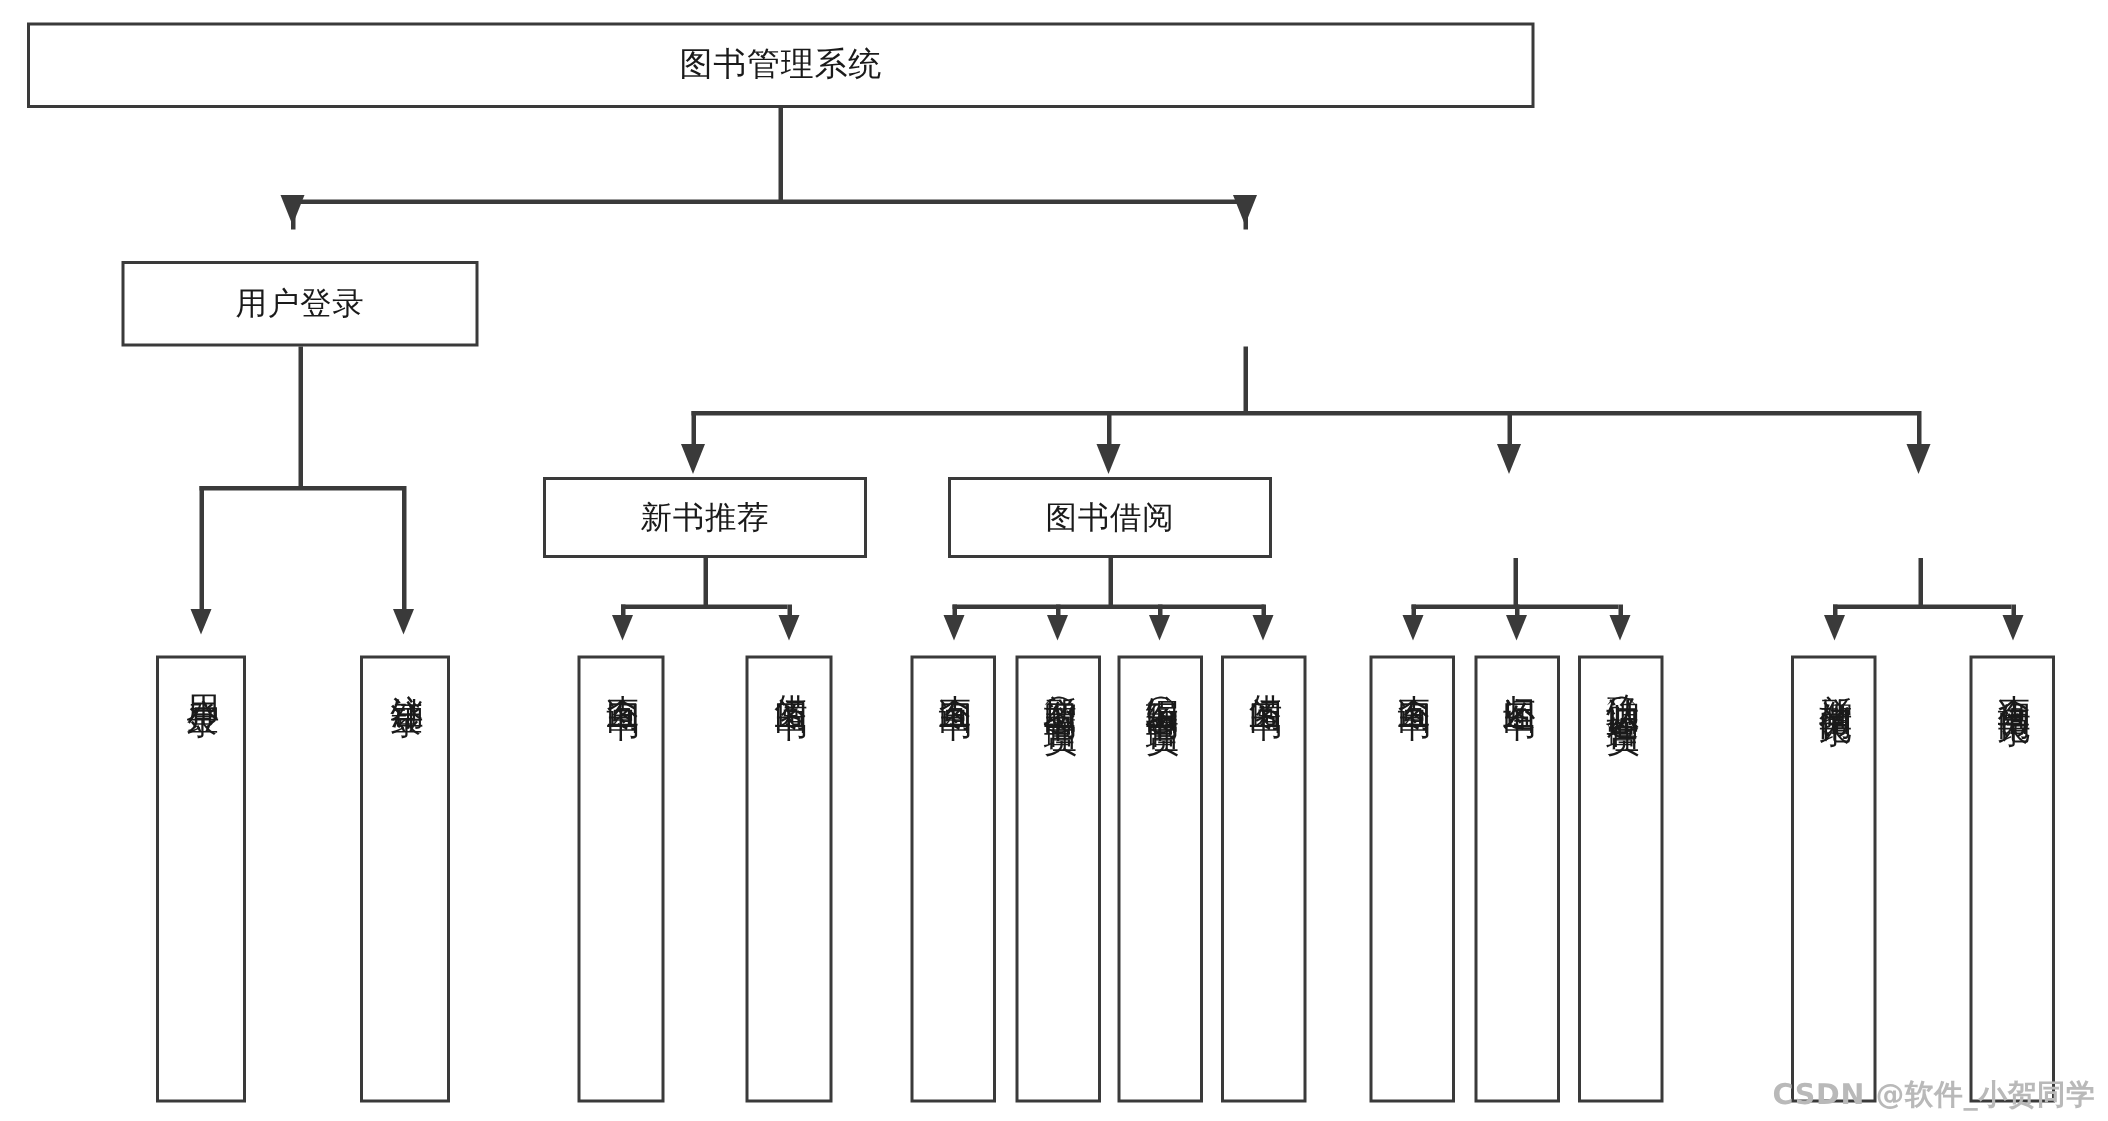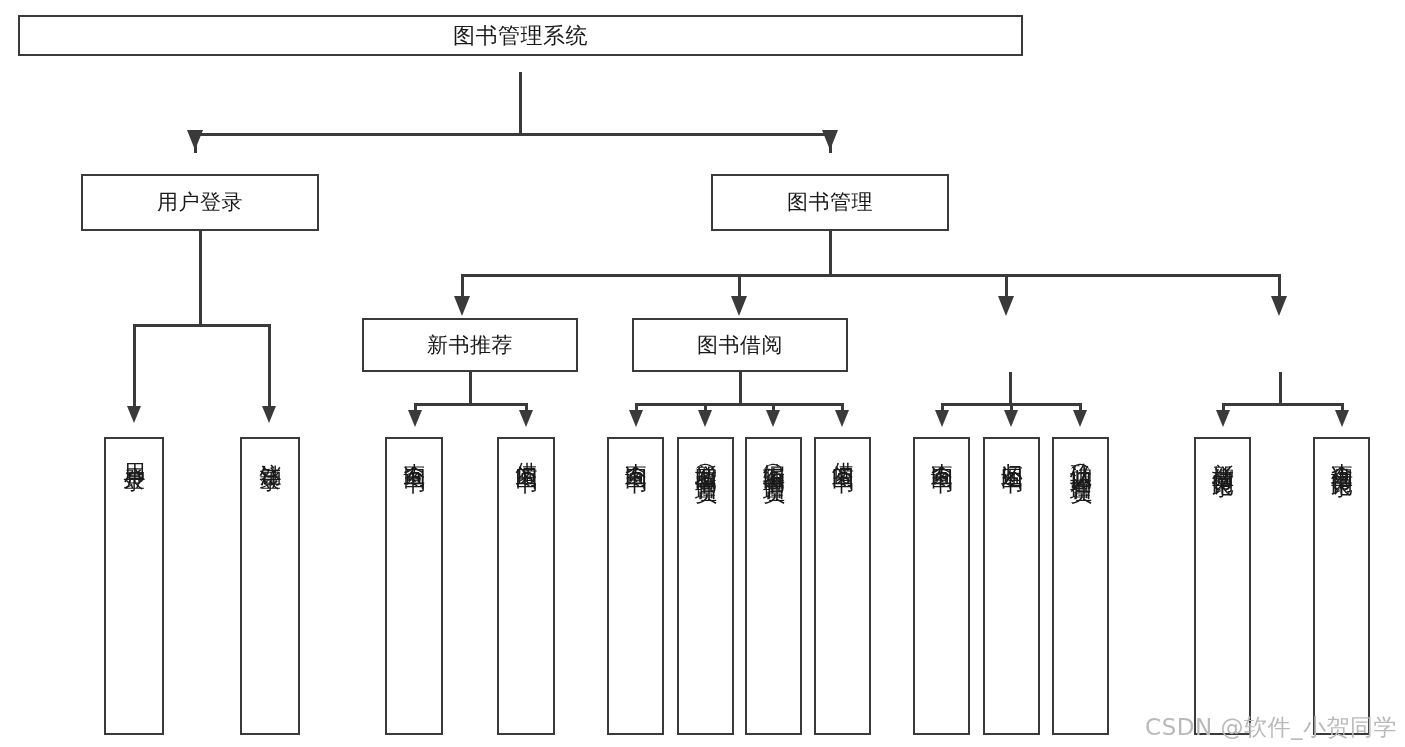--- a/index.html
+++ b/index.html
@@ -69,50 +69,48 @@
   .arw.big{
     border-left:8px solid transparent;
     border-right:8px solid transparent;
     border-top:20px solid #3a3a3a;
   }
   
   #watermark{
     position:absolute;
     right:8px;
     bottom:4px;
-    font-size:23px;
+    font-size:19px;
     color:#b9b9b9;
     letter-spacing:.5px;
     white-space:nowrap;
     font-family:"DejaVu Sans","Liberation Sans",sans-serif;
+    font-weight:bold;
   }
 </style>
 </head>
 <body>
 
 <div id="canvas">
 
-  <div class="node h" id="n-root" style="left:18px;top:15px;width:1005px;height:41px;">
+  <div class="node h" id="n-root" style="left:18px;top:15px;width:1005px;height:57px;">
     <span class="lbl">图书管理系统</span>
   </div>
 
   <div class="ln v" style="left:519px;top:72px;height:62px;"></div>
 
   <div class="ln h" style="left:194px;top:133px;width:638px;"></div>
 
   <div class="ln v" style="left:194px;top:133px;height:20px;"></div>
   <div class="arw big" style="left:187px;top:130px;"></div>
   <div class="ln v" style="left:829px;top:133px;height:20px;"></div>
   <div class="arw big" style="left:822px;top:130px;"></div>
 
   <div class="node h" id="n-l1-0" style="left:81px;top:174px;width:238px;height:57px;">
     <span class="lbl">用户登录</span>
-  </div>
-  <div class="node h" id="n-l1-1" style="left:711px;top:174px;width:238px;height:57px;">
-    <span class="lbl">图书管理</span>
   </div>
 
   <div class="ln v" style="left:199px;top:231px;height:95px;"></div>
   <div class="ln h" style="left:133px;top:324px;width:135px;"></div>
   <div class="ln v" style="left:133px;top:324px;height:85px;"></div>
   <div class="arw" style="left:127px;top:406px;"></div>
   <div class="ln v" style="left:268px;top:324px;height:85px;"></div>
   <div class="arw" style="left:262px;top:406px;"></div>
 
   <div class="ln v" style="left:829px;top:231px;height:45px;"></div>

